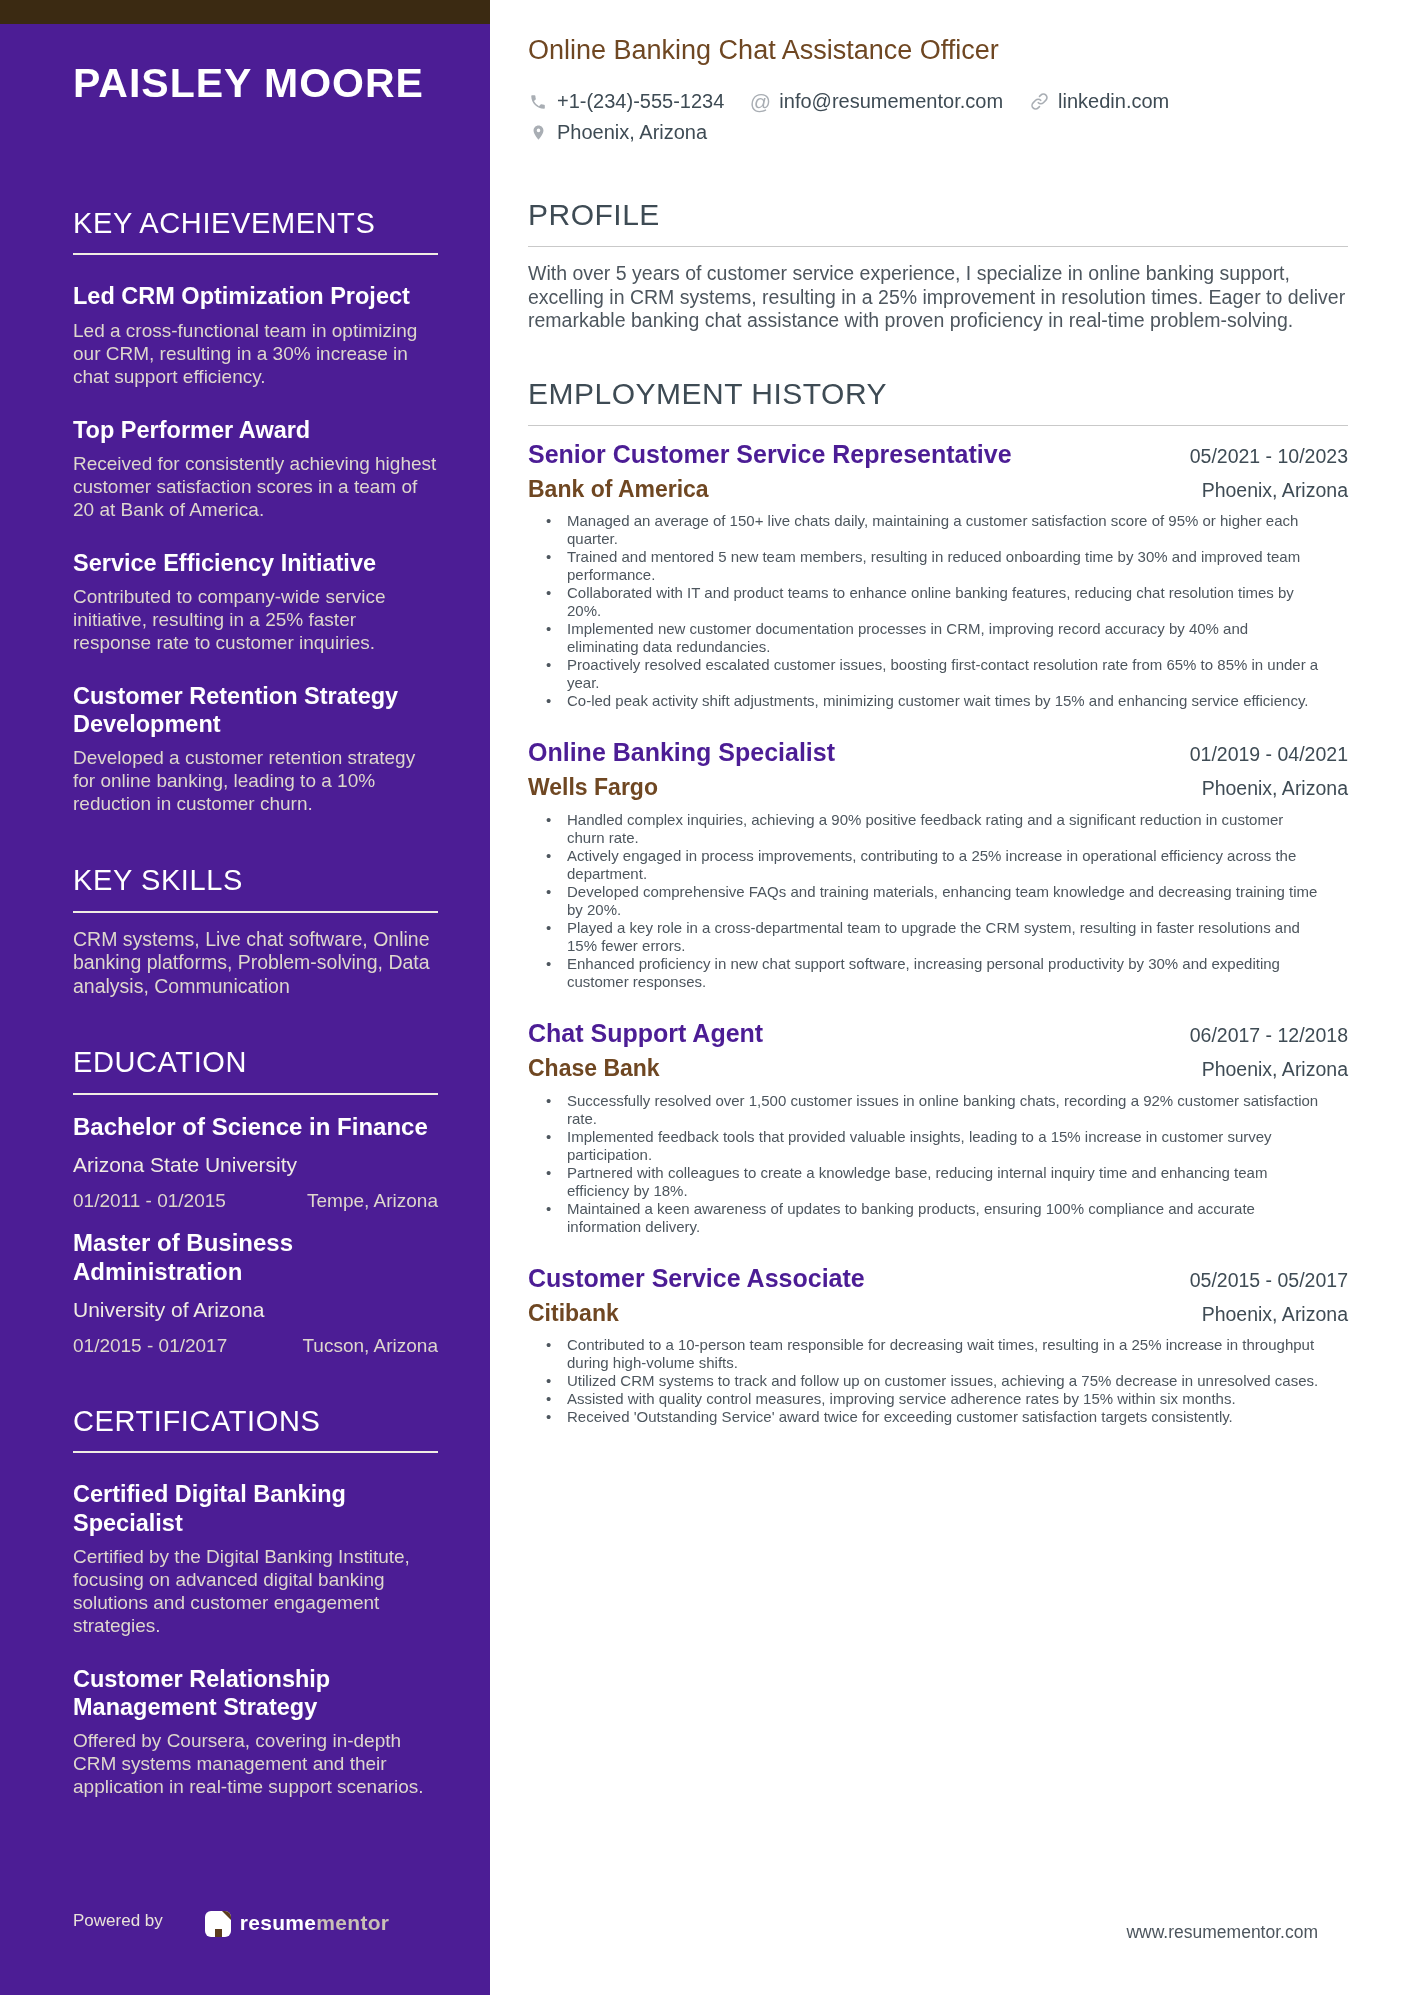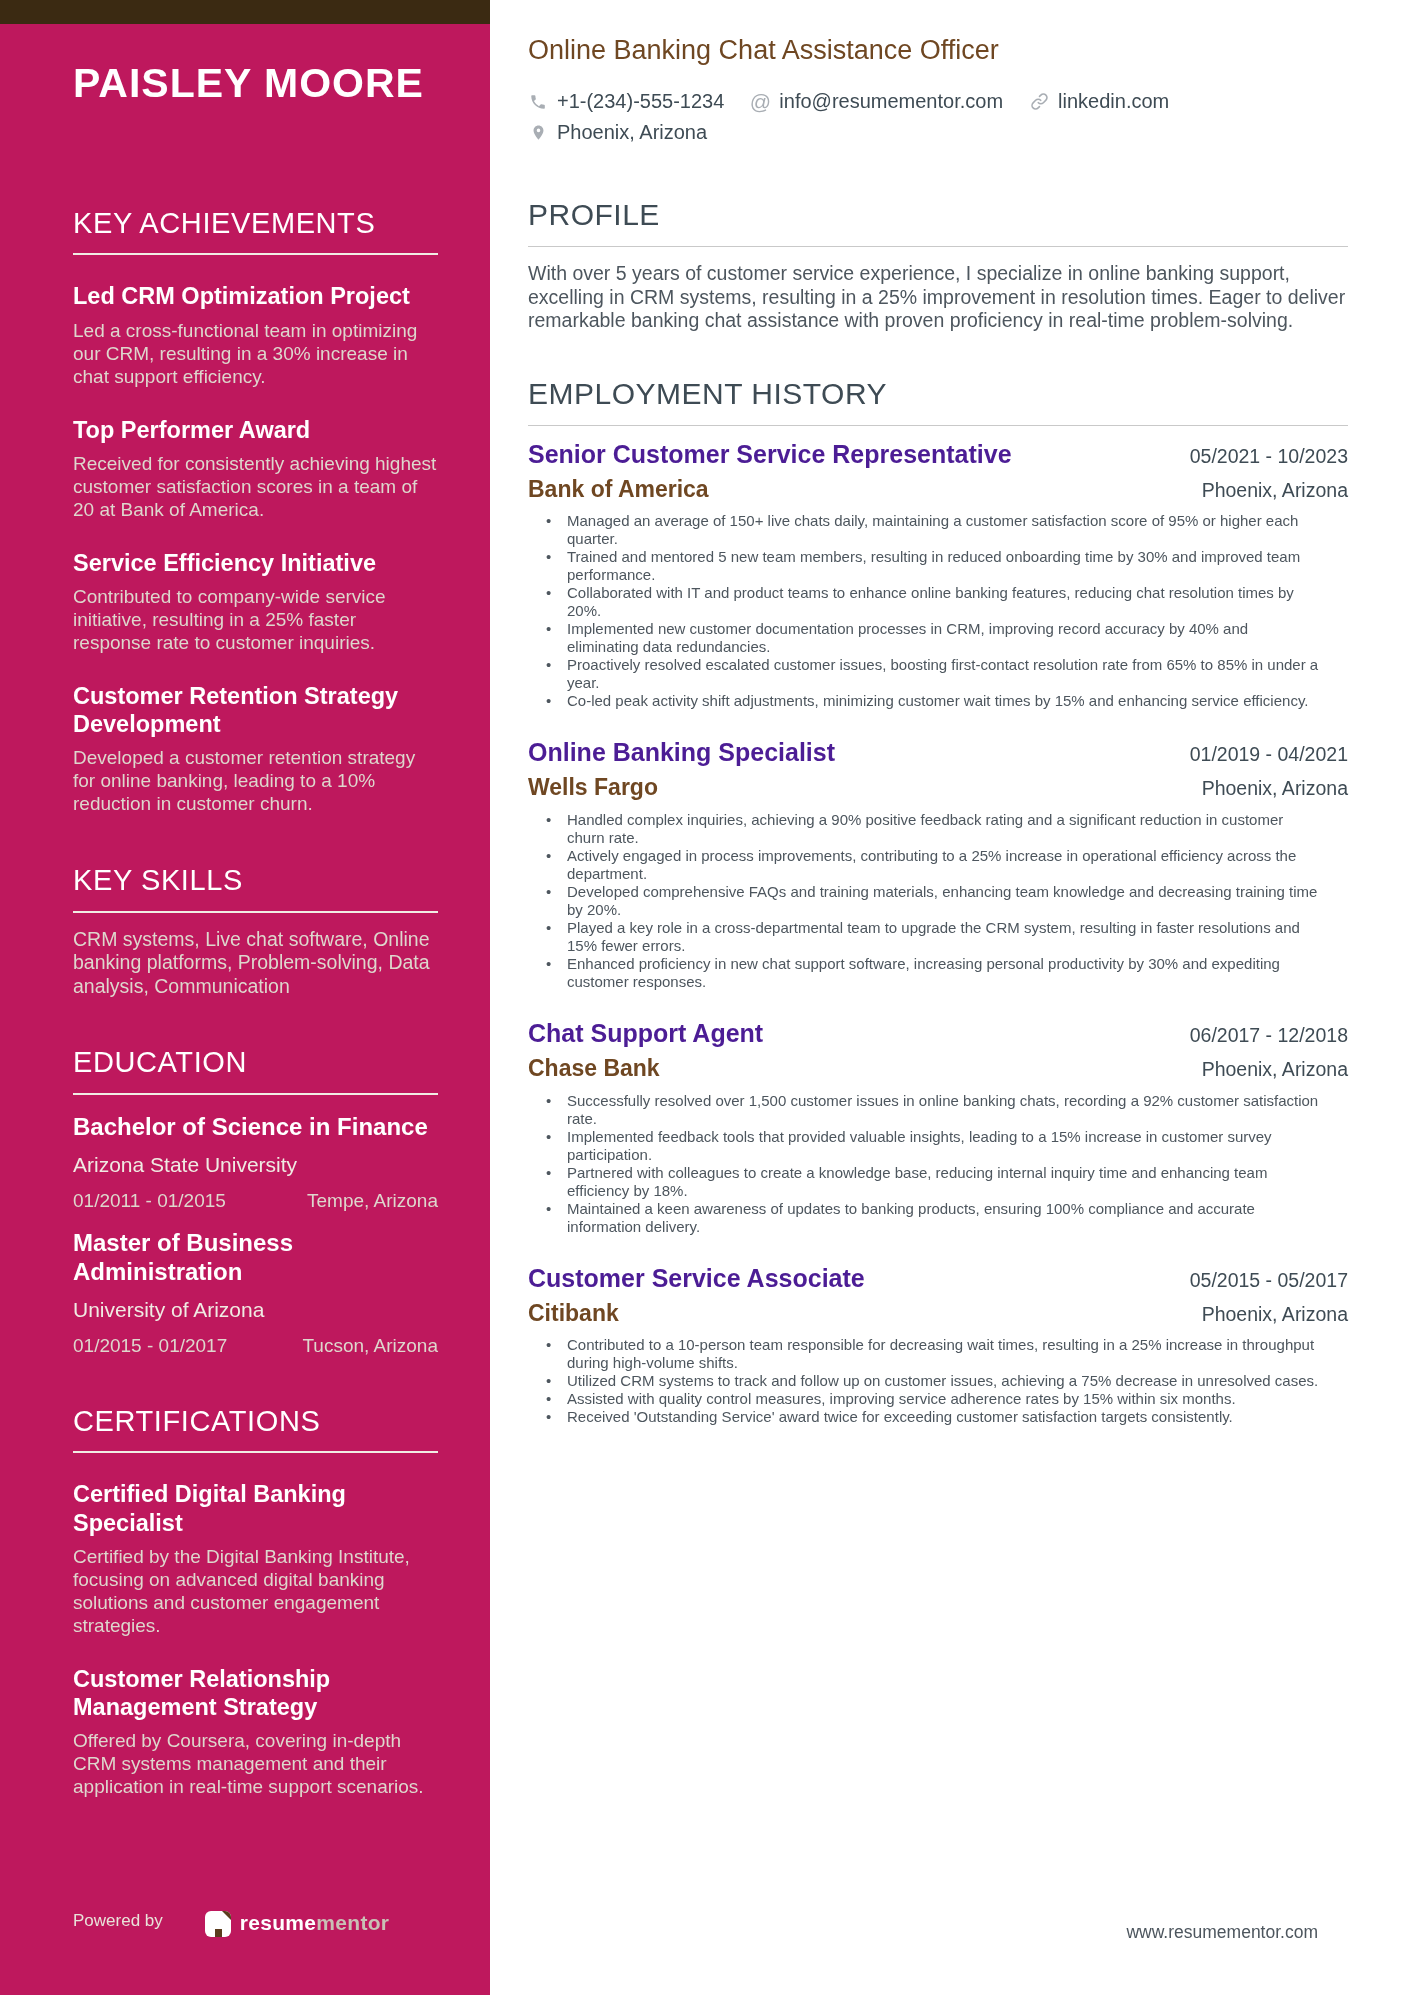--- a/index.html
+++ b/index.html
@@ -4,21 +4,21 @@
 <style>
   html,body{margin:0;padding:0;}
   body{
     width:1410px;height:1995px;position:relative;background:#ffffff;
     font-family:"Liberation Sans", sans-serif;overflow:hidden;
     -webkit-font-smoothing:antialiased;
   }
   
   .sidebar{
     position:absolute;left:0;top:0;width:490px;height:1995px;
-    background:#be185d;box-sizing:border-box;padding:60px 52px 0 73px;
+    background:#4c1d95;box-sizing:border-box;padding:60px 52px 0 73px;
   }
   .top-strip{position:absolute;left:0;top:0;width:490px;height:24px;background:#3b2a12;}
   .name{color:#ffffff;font-size:41px;font-weight:700;letter-spacing:1px;line-height:1.15;margin:0;}
   .side-section{margin-top:0;}
   .side-h{color:#ffffff;font-size:29px;font-weight:400;letter-spacing:.6px;line-height:1.15;margin:0;}
   .mt-ach{margin-top:100px;}
   .mt-sec{margin-top:48px;}
   .side-rule{border:none;border-top:2px solid #f1ece4;margin:13px 0 0 0;width:100%;}
   .side-item-title{color:#ffffff;font-size:23.5px;font-weight:700;line-height:1.2;margin:27px 0 0 0;}
   .side-item-text{color:#ded7cd;font-size:19px;font-weight:400;line-height:1.21;margin:9px 0 0 0;}

